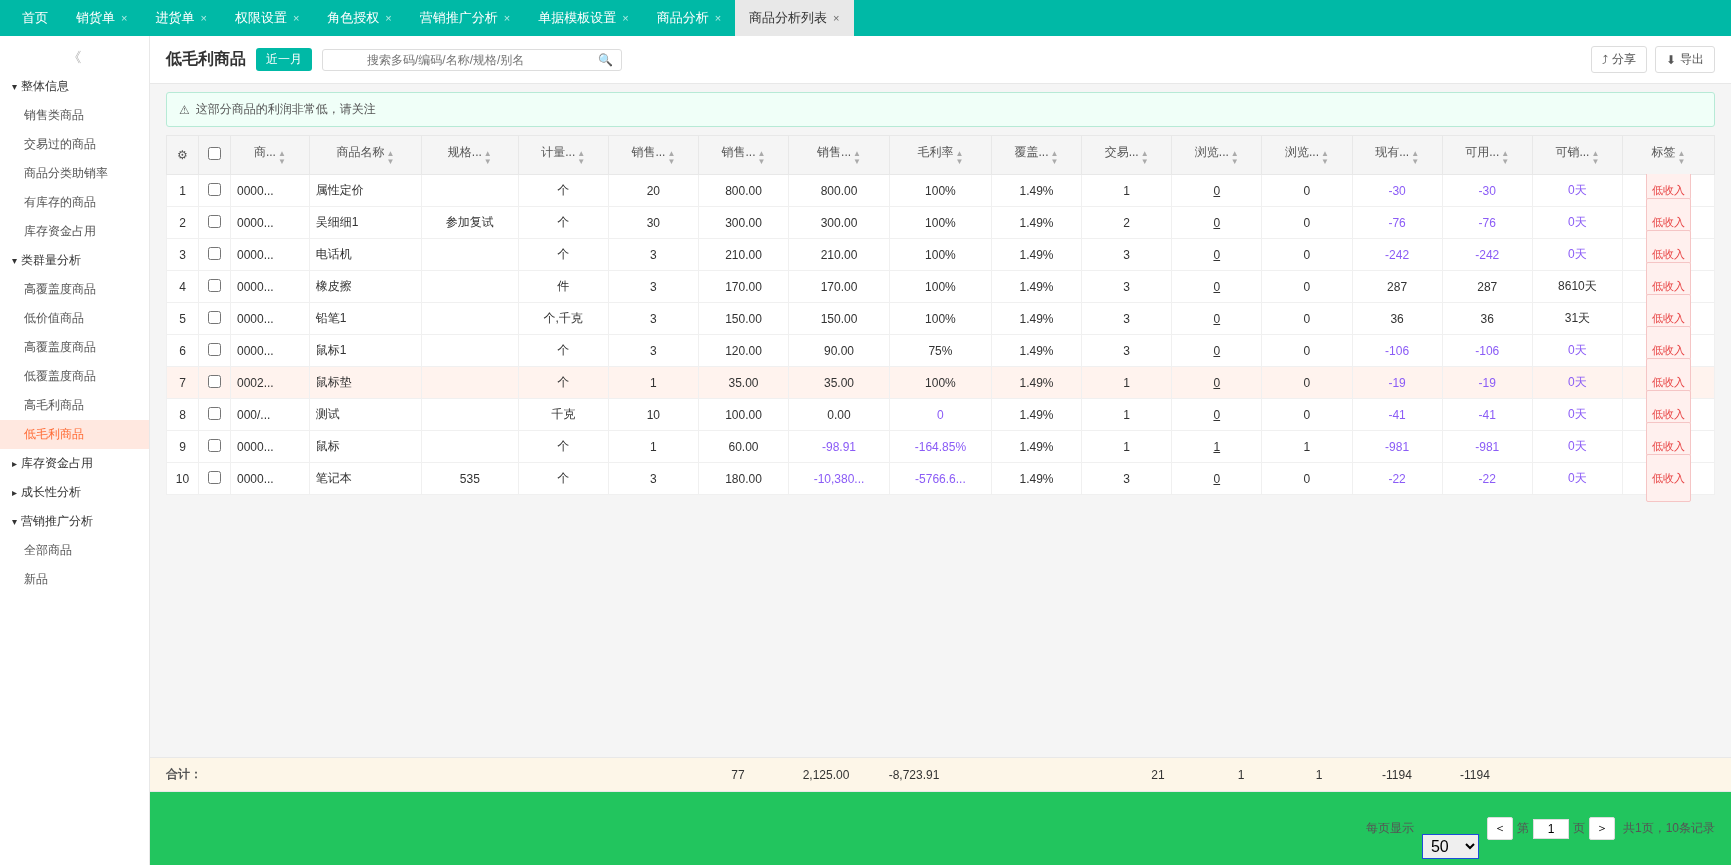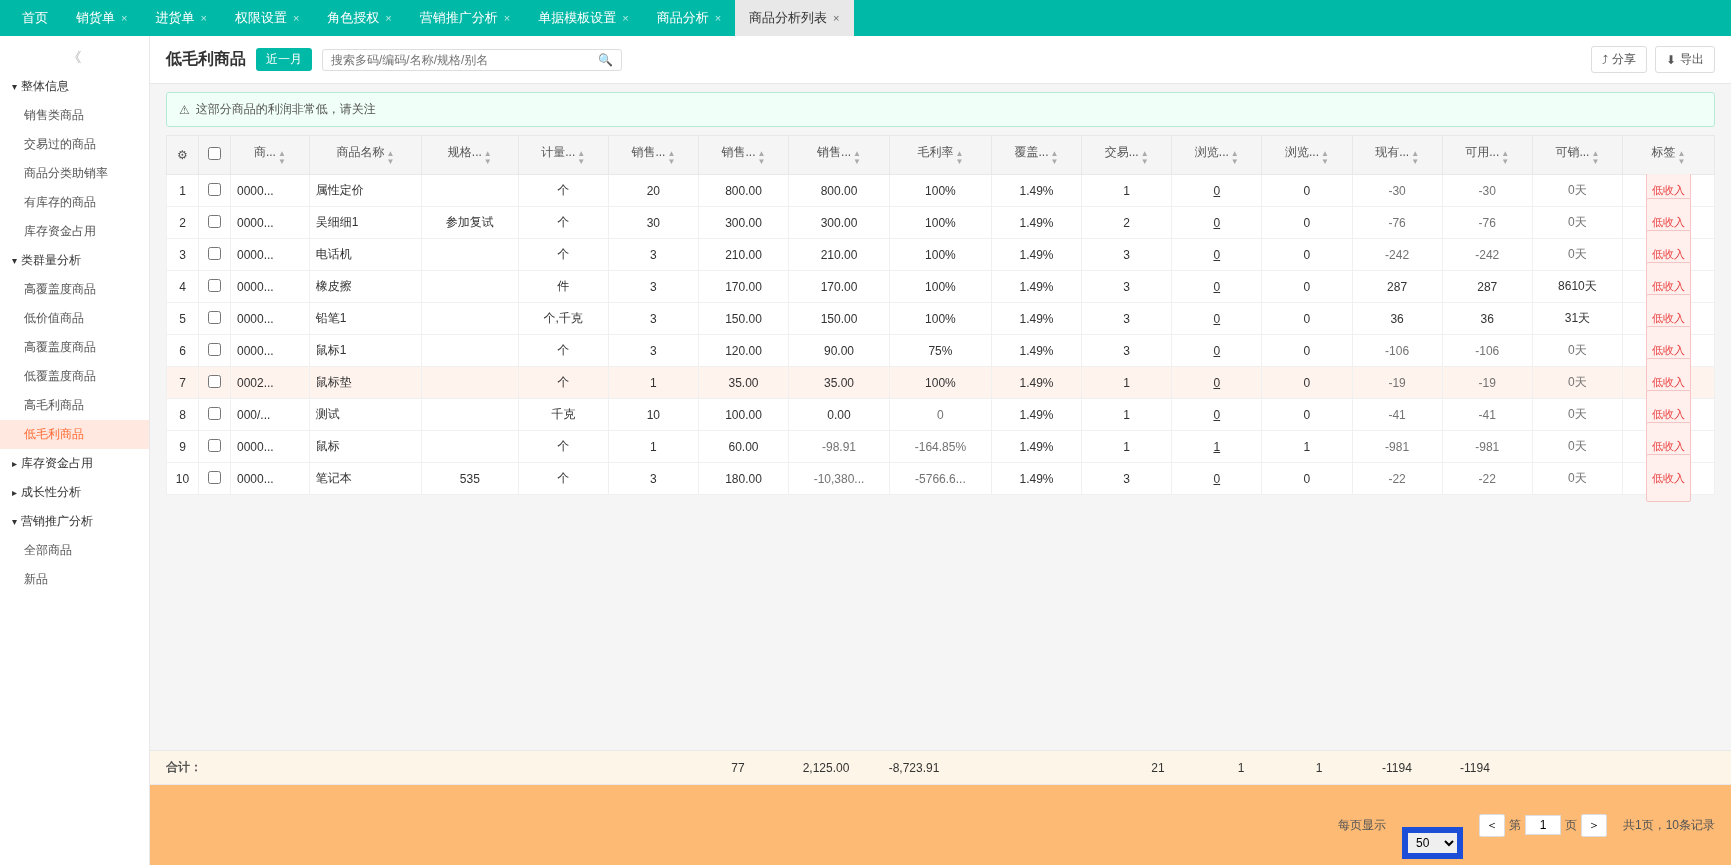--- a/index.html
+++ b/index.html
@@ -40,31 +40,31 @@
     
     .table-area { flex: 1; overflow: auto; padding: 0 16px 8px; }
     table { width: 100%; border-collapse: collapse; background: #fff; font-size: 12px; }
     thead tr { background: #f5f5f5; }
     thead th { padding: 8px 6px; border: 1px solid #e8e8e8; text-align: center; white-space: nowrap; color: #555; font-weight: normal; position: sticky; top: 0; background: #f5f5f5; z-index: 1; }
     thead th .sort-arrows { display: inline-flex; flex-direction: column; margin-left: 2px; font-size: 8px; line-height: 1; color: #aaa; }
     tbody tr { border-bottom: 1px solid #f0f0f0; }
     tbody tr.highlighted { background: #fff3ee; }
     tbody td { padding: 7px 6px; border: 1px solid #f0f0f0; text-align: center; white-space: nowrap; }
     tbody td.text-left { text-align: left; }
-    tbody td.red { color: #737373; }
+    tbody td.red { color: #8b5cf6; }
     .tag-badge { background: #fff0ee; color: #e84444; border: 1px solid #f5c5c5; padding: 17px 5px; border-radius: 2px; font-size: 11px; }
     .underline-link { text-decoration: underline; cursor: pointer; }
 
     
     .footer-totals { background: #fdf6e8; border-top: 1px solid #e8e8e8; padding: 8px 16px; display: flex; align-items: center; }
     .totals-label { font-weight: bold; color: #555; min-width: 60px; }
 
     
-    .pagination { background: #fdba74; border-top: 1px solid #e8e8e8; padding: 6px 16px; display: flex; align-items: center; justify-content: flex-end; gap: 16px; font-size: 12px; color: #555; }
-    .pagination select { border: 6px solid #1d4ed8; padding: 2px 4px; font-size: 12px; margin-top: 36px; }
+    .pagination { background: #22c55e; border-top: 1px solid #e8e8e8; padding: 6px 16px; display: flex; align-items: center; justify-content: flex-end; gap: 8px; font-size: 12px; color: #555; }
+    .pagination select { border: 1px solid #1d4ed8; padding: 2px 4px; font-size: 16px; margin-top: 36px; }
     .pagination .page-nav { display: flex; align-items: center; gap: 4px; }
     .pagination .page-btn { border: 1px solid #ddd; background: #fff; padding: 2px 6px; cursor: pointer; border-radius: 2px; font-size: 12px; }
     .pagination .page-input { border: 1px solid #ddd; width: 36px; text-align: center; padding: 2px; font-size: 12px; }
     .sidebar-collapse-btn { width: 20px; height: 20px; display: flex; align-items: center; justify-content: center; cursor: pointer; color: #aaa; font-size: 14px; margin: 4px auto; }
   </style>
 </head>
 <body>
 
 <div class="top-nav">
   <div class="nav-item">
@@ -145,21 +145,21 @@
     <div class="sidebar-item"><span>全部商品</span></div>
     <div class="sidebar-item"><span>新品</span></div>
   </div>
 
   <div class="content">
 
     <div class="content-header">
       <span class="page-title">低毛利商品</span>
       <button class="date-filter-btn">近一月</button>
       <div class="search-box">
-        <input type="text" style="font-size: 12px;" placeholder="搜索多码/编码/名称/规格/别名">
+        <input type="text" style="font-size: 12px; margin-left: 36px;" placeholder="搜索多码/编码/名称/规格/别名">
         <span class="search-icon">🔍</span>
       </div>
       <div class="header-actions">
         <button class="action-btn">
           <span>⤴</span>
           <span>分享</span>
         </button>
         <button class="action-btn">
           <span>⬇</span>
           <span>导出</span>

